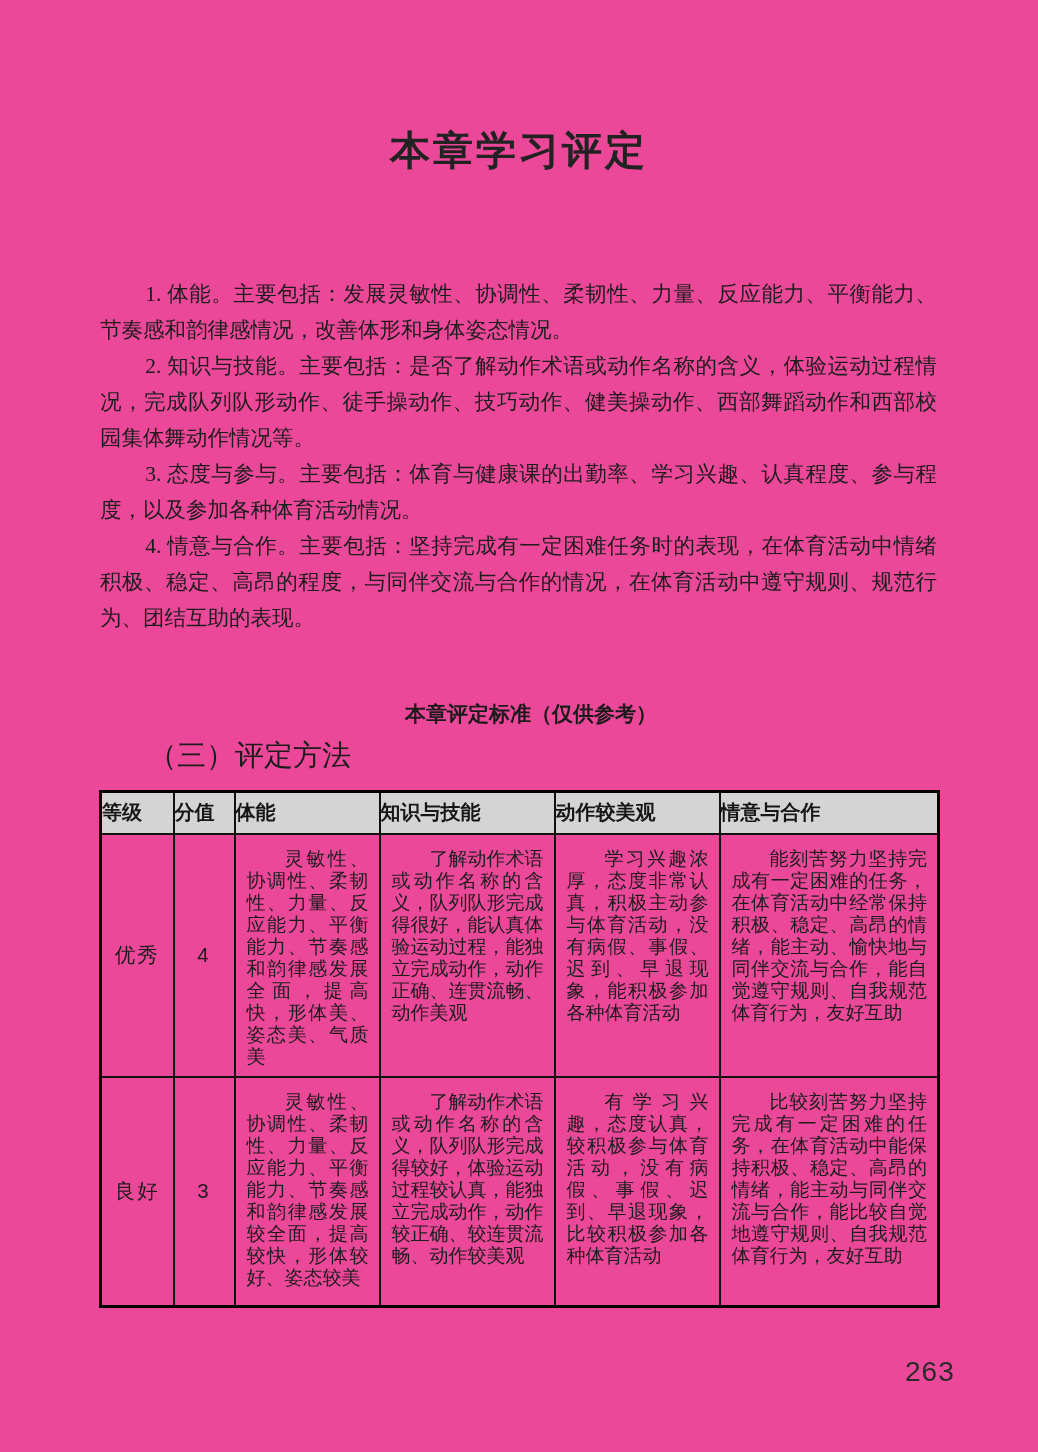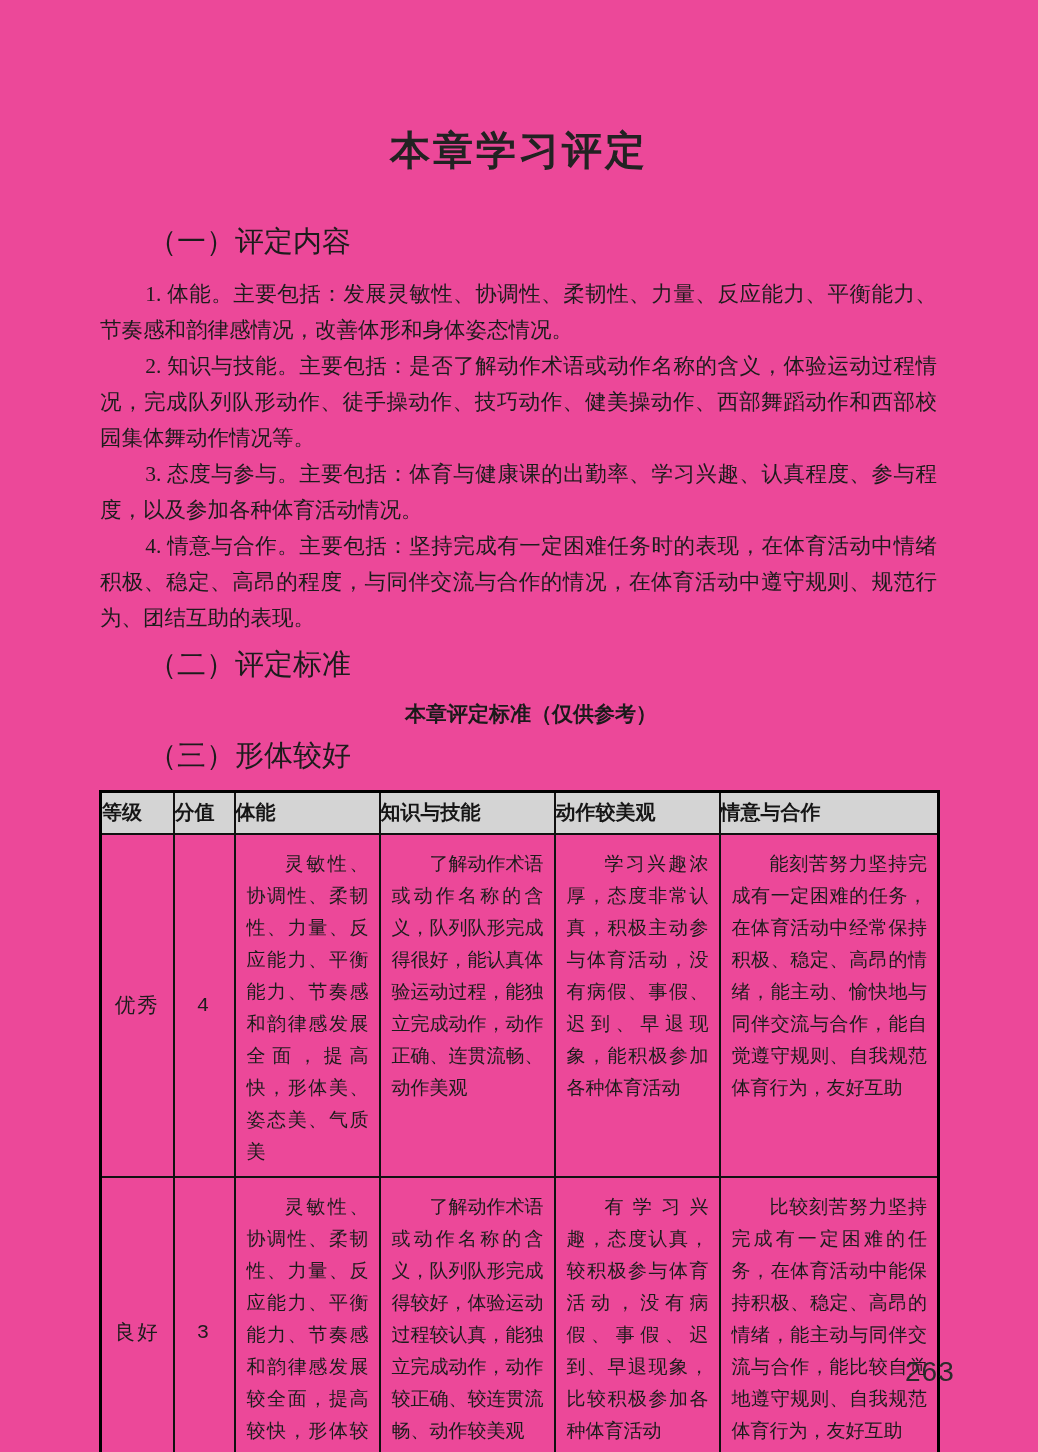--- a/index.html
+++ b/index.html
@@ -86,31 +86,31 @@
     font-family: "Liberation Sans", "DejaVu Sans", sans-serif;
     font-size: 20px;
     font-weight: 700;
     text-align: left;
     color: #161616;
     padding: 0;
   }
   td.cell-center {
     text-align: center;
     vertical-align: middle;
-    font-family: Liberation Mono, monospace;
+    font-family: Liberation Sans, sans-serif;
     font-size: 20.5px;
     color: var(--text-color);
     letter-spacing: 2px;
   }
   td.cell-content {
     vertical-align: top;
     padding: 13px 10px 8px 11px;
     font-family: "Liberation Serif", "DejaVu Serif", serif;
     font-size: 19px;
-    line-height: 32px;
+    line-height: 22px;
     text-align: justify;
     text-indent: 2em;
     color: var(--text-color);
   }
   .page-number {
     position: absolute;
     top: 1356px;
     left: 905px;
     font-family: "Liberation Sans", "DejaVu Sans", sans-serif;
     font-size: 28px;
@@ -118,34 +118,32 @@
     letter-spacing: 1px;
   }
 </style>
 </head>
 <body>
 
 <div class="page">
 
   <h1 class="doc-title">本章学习评定</h1>
 
-  <h2 class="sec-heading" id="sec-heading-1">（一）评定内容</h2>
 
   <div class="paragraphs">
     <p>1. 体能。主要包括：发展灵敏性、协调性、柔韧性、力量、反应能力、平衡能力、节奏感和韵律感情况，改善体形和身体姿态情况。</p>
     <p>2. 知识与技能。主要包括：是否了解动作术语或动作名称的含义，体验运动过程情况，完成队列队形动作、徒手操动作、技巧动作、健美操动作、西部舞蹈动作和西部校园集体舞动作情况等。</p>
     <p>3. 态度与参与。主要包括：体育与健康课的出勤率、学习兴趣、认真程度、参与程度，以及参加各种体育活动情况。</p>
     <p>4. 情意与合作。主要包括：坚持完成有一定困难任务时的表现，在体育活动中情绪积极、稳定、高昂的程度，与同伴交流与合作的情况，在体育活动中遵守规则、规范行为、团结互助的表现。</p>
   </div>
 
-  <h2 class="sec-heading" id="sec-heading-2">（二）评定标准</h2>
 
   <div class="table-caption">本章评定标准（仅供参考）</div>
 
-  <h2 class="sec-heading" id="sec-heading-3">（三）形体较好</h2>
+  <h2 class="sec-heading" id="sec-heading-3">（三）评定方法</h2>
 
   <table class="eval">
     <colgroup>
       <col style="width:73px">
       <col style="width:61px">
       <col style="width:145px">
       <col style="width:175px">
       <col style="width:165px">
       <col style="width:219px">
     </colgroup>

